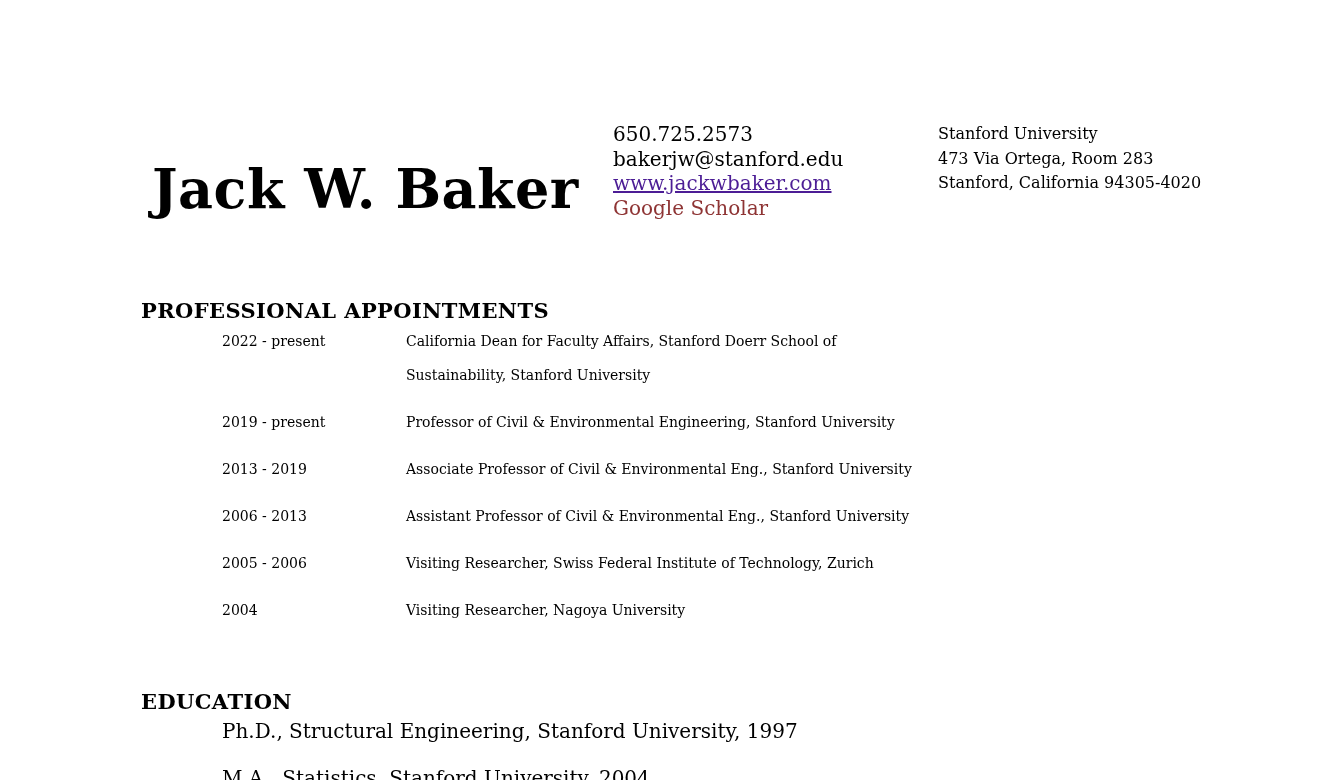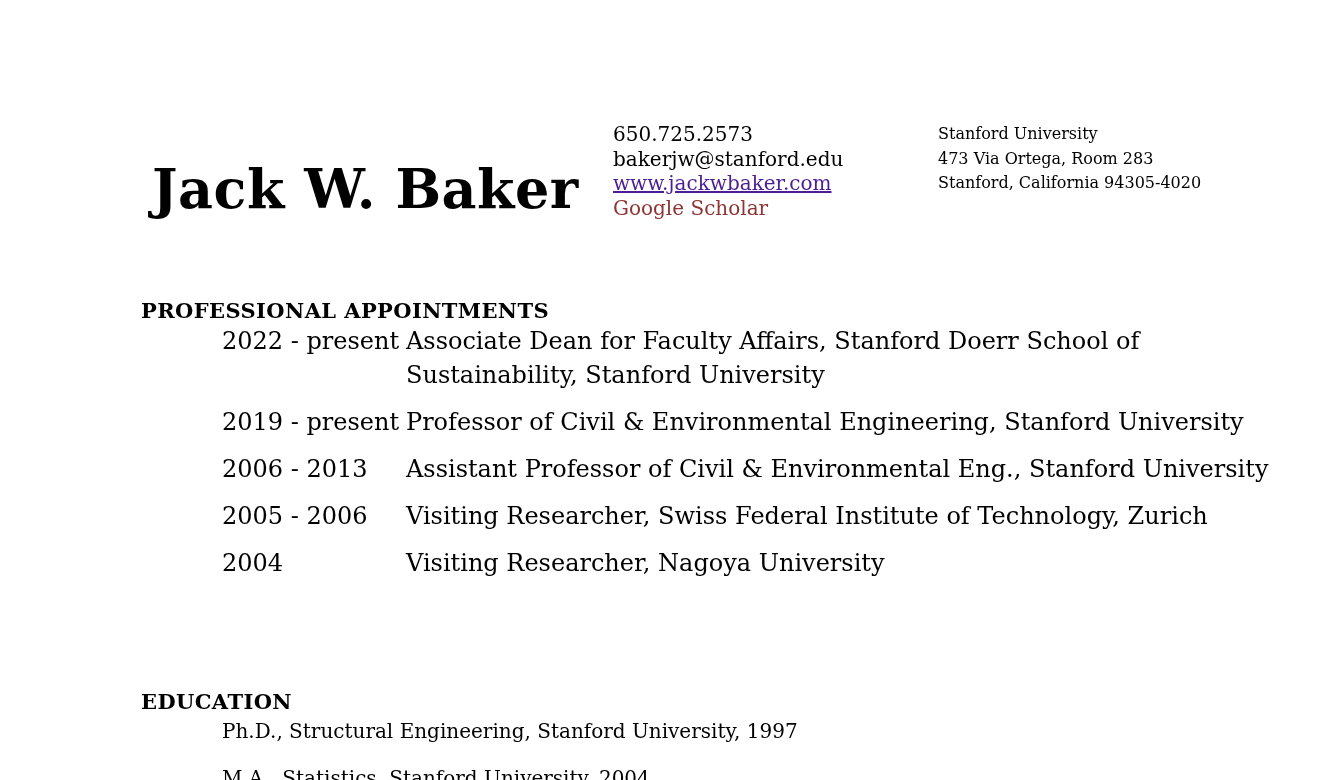--- a/index.html
+++ b/index.html
@@ -69,21 +69,21 @@
   .entries {
     position: absolute;
     left: 222px;
   }
   #appointments-entries { top: 324px; }
   #education-entries    { top: 714px; }
 
   .entry-row {
     display: flex;
     margin-bottom: 13px;
-    font-size: 24px;
+    font-size: 14px;
   }
   .entry-date {
     width: 184px;
     flex: 0 0 184px;
     line-height: 34px;
     white-space: nowrap;
   }
   .entry-lines .entry-line {
     line-height: 34px;
     white-space: nowrap;
@@ -118,28 +118,34 @@
     <div>473 Via Ortega, Room 283</div>
     <div>Stanford, California 94305-4020</div>
   </div>
 
   <h2 class="section-heading" id="appointments-heading">PROFESSIONAL APPOINTMENTS</h2>
 
   <div class="entries" id="appointments-entries">
       <div class="entry-row">
         <div class="entry-date">2022 - present</div>
         <div class="entry-lines">
-          <div class="entry-line">Associate Dean for Faculty Affairs, Stanford Doerr School of</div>
+          <div class="entry-line">California Dean for Faculty Affairs, Stanford Doerr School of</div>
           <div class="entry-line">Sustainability, Stanford University</div>
         </div>
       </div>
       <div class="entry-row">
         <div class="entry-date">2019 - present</div>
         <div class="entry-lines">
           <div class="entry-line">Professor of Civil &amp; Environmental Engineering, Stanford University</div>
+        </div>
+      </div>
+      <div class="entry-row">
+        <div class="entry-date">2013 - 2019</div>
+        <div class="entry-lines">
+          <div class="entry-line">Associate Professor of Civil &amp; Environmental Eng., Stanford University</div>
         </div>
       </div>
       <div class="entry-row">
         <div class="entry-date">2006 - 2013</div>
         <div class="entry-lines">
           <div class="entry-line">Assistant Professor of Civil &amp; Environmental Eng., Stanford University</div>
         </div>
       </div>
       <div class="entry-row">
         <div class="entry-date">2005 - 2006</div>

